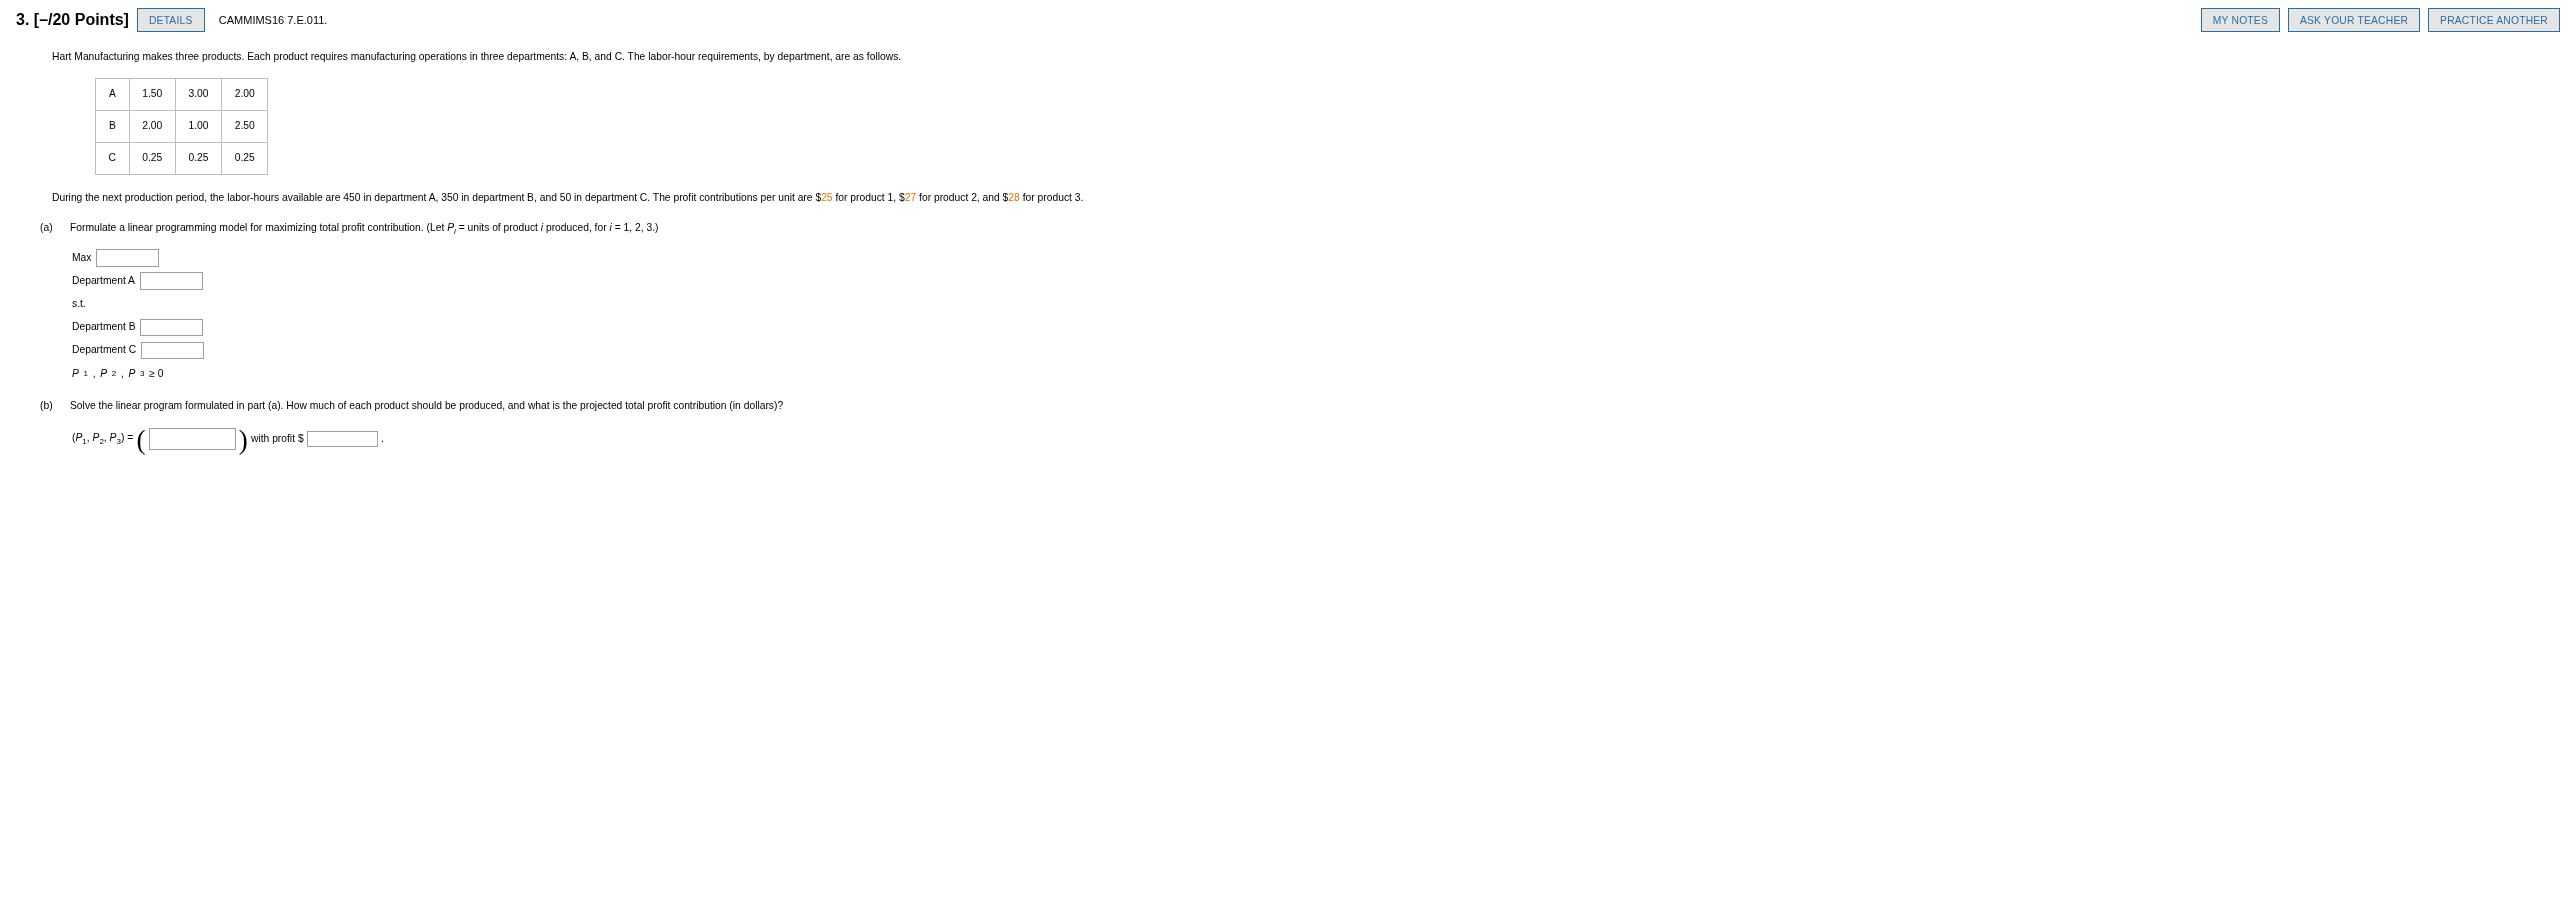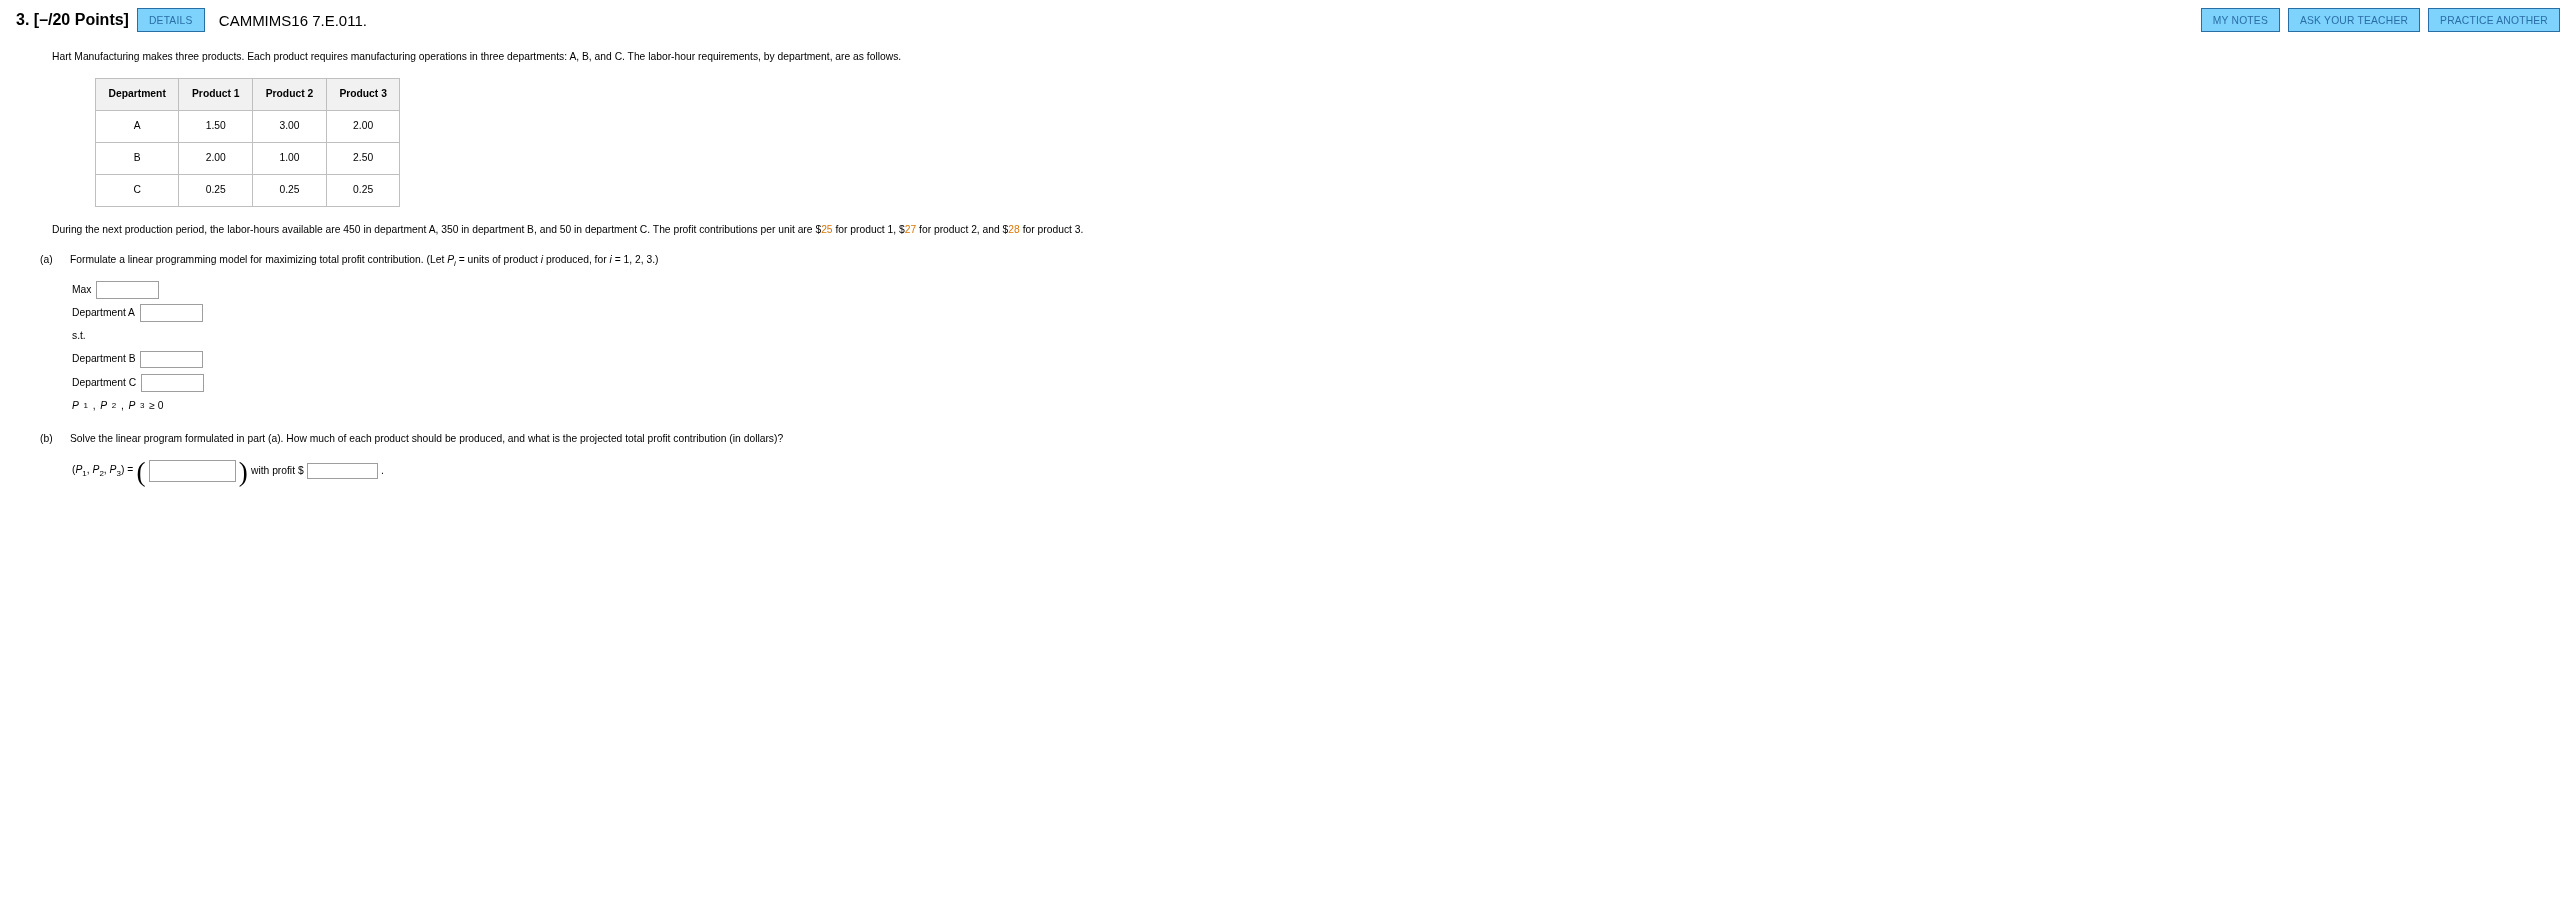--- a/index.html
+++ b/index.html
@@ -17,28 +17,28 @@
     gap: 8px;
     margin-bottom: 16px;
   }
   .q-label {
     font-weight: bold;
     font-size: 16px;
   }
   .btn {
     border: 0.8px solid #2a6ea6;
     color: #2a6ea6;
-    background: #7dd3fc;
+    background: #e5e5e5;
     padding: 5.5px 11px;
     font-size: 10.3px;
     cursor: pointer;
     letter-spacing: 0.2px;
   }
   .ref-code {
-    font-size: 15px;
+    font-size: 11px;
     margin-left: 6.3px;
   }
   .spacer { flex: 1; }
   .content {
     padding-left: 24px;
     line-height: 1.8;
   }
   table.data {
     border-collapse: collapse;
     margin: 8px 0 14.2px 55px;
@@ -108,26 +108,20 @@
   <button class="btn">ASK YOUR TEACHER</button>
   <button class="btn">PRACTICE ANOTHER</button>
 </div>
 
 <div class="content">
 
   <div class="para">Hart Manufacturing makes three products. Each product requires manufacturing operations in three departments: A, B, and C. The labor-hour requirements, by department, are as follows.</div>
 
   <table class="data">
     <tbody>
-        <tr>
-      <th>Department</th>
-      <th>Product 1</th>
-      <th>Product 2</th>
-      <th>Product 3</th>
-    </tr>
     <tr>
       <td>A</td>
           <td>1.50</td>
           <td>3.00</td>
           <td>2.00</td>
     </tr>
     <tr>
       <td>B</td>
           <td>2.00</td>
           <td>1.00</td>

